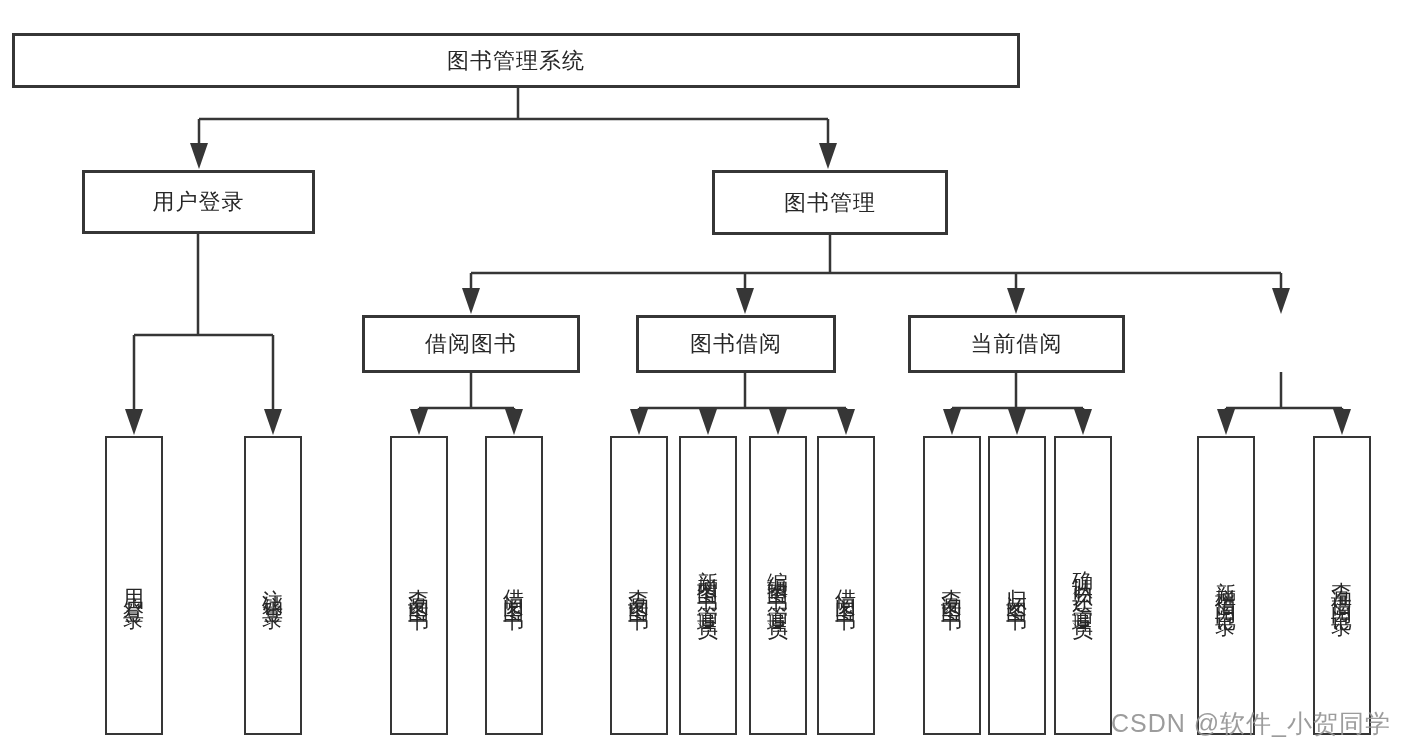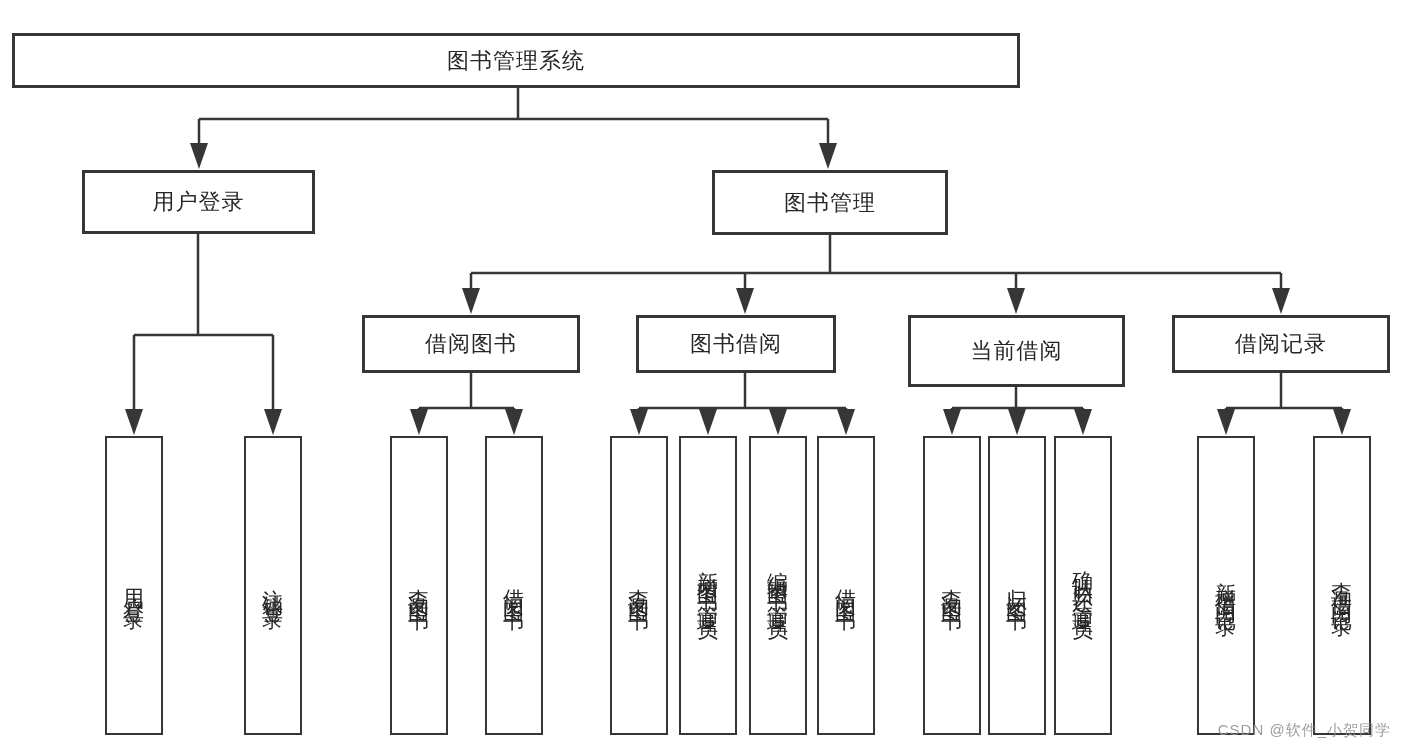--- a/index.html
+++ b/index.html
@@ -43,21 +43,21 @@
     letter-spacing: 7px;
     white-space: normal;
     line-height: 1;
     padding: 6px 0;
   }
   .watermark {
     position: absolute;
     right: 14px;
     bottom: 7px;
     z-index: 3;
-    font-size: 15px;
+    font-size: 25px;
     color: rgba(148, 148, 148, 0.92);
     letter-spacing: 1px;
   }
 </style>
 </head>
 <body>
 
 <div class="canvas">
 
   <svg class="connectors" width="1405" height="747" viewBox="0 0 1405 747">
@@ -100,22 +100,21 @@
     </g>
   </svg>
 
   <div class="box" style="left:12px; top:13px; width:1008px; height:55px;margin-top:20px;">图书管理系统</div>
 
   <div class="box" style="left:82px; top:170px; width:233px; height:64px;">用户登录</div>
   <div class="box" style="left:712px; top:170px; width:236px; height:65px;">图书管理</div>
 
   <div class="box" style="left:362px; top:315px; width:218px; height:58px;">借阅图书</div>
   <div class="box" style="left:636px; top:315px; width:200px; height:58px;">图书借阅</div>
-  <div class="box" style="left:908px; top:315px; width:217px; height:72px;">当前借阅</div>
-  <div class="box" style="left:1172px; top:315px; width:218px; height:58px;">借阅记录</div>
+  <div class="box" style="left:908px; top:315px; width:217px; height:58px;">当前借阅</div>
 
   <div class="box leaf" style="left:105px; top:436px; width:58px; height:299px;">用户登录</div>
   <div class="box leaf" style="left:244px; top:436px; width:58px; height:299px;">注销登录</div>
 
   <div class="box leaf" style="left:390px; top:436px; width:58px; height:299px;">查询图书</div>
   <div class="box leaf" style="left:485px; top:436px; width:58px; height:299px;">借阅图书</div>
 
   <div class="box leaf" style="left:610px; top:436px; width:58px; height:299px;">查询图书</div>
   <div class="box leaf" style="left:679px; top:436px; width:58px; height:299px;">新增图书（管理员）</div>
   <div class="box leaf" style="left:749px; top:436px; width:58px; height:299px;">编辑图书（管理员）</div>

